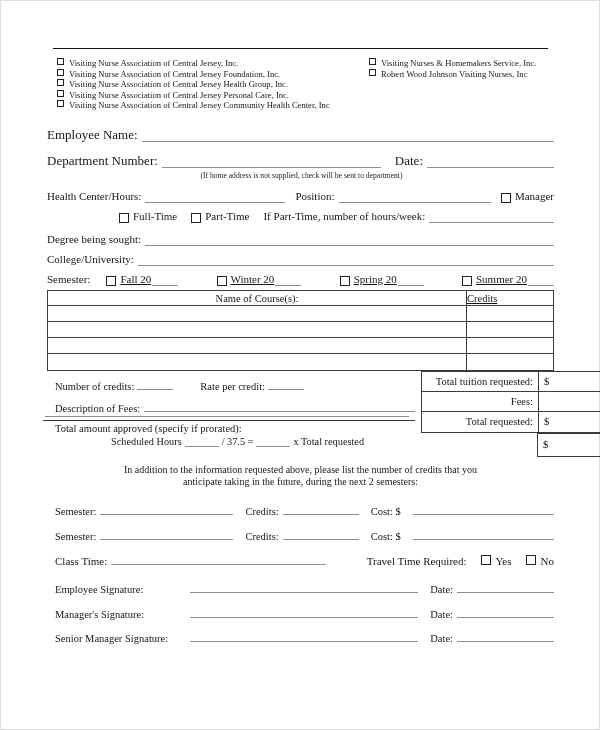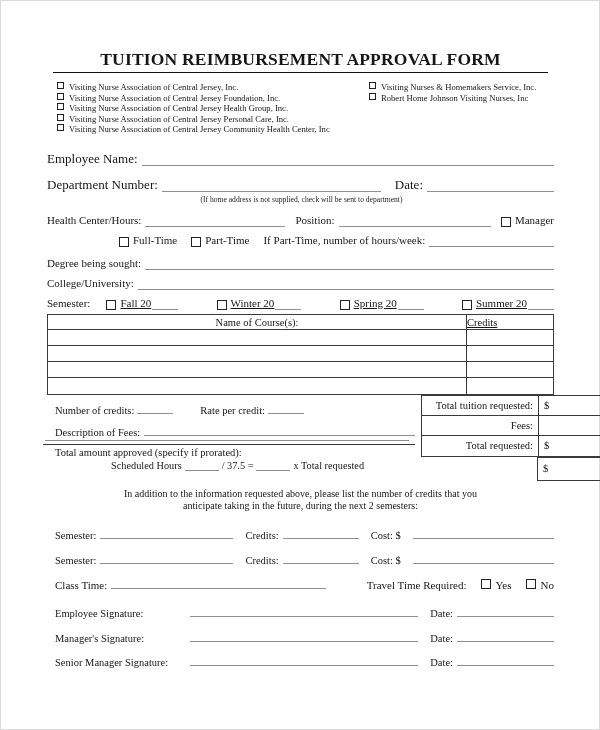--- a/index.html
+++ b/index.html
@@ -90,21 +90,20 @@
   .sig-lbl { width:131px; flex:none; }
   .ln-date { width:97px; flex:none; }
 </style>
 </head>
 <body>
 
 <div class="page">
   <div class="content">
 
     <div class="header">
-      <div class="title">TUITION REIMBURSEMENT APPROVAL FORM</div>
       <div class="title-rule"></div>
     </div>
 
     <div class="orgs">
       <div class="org-col left">
         <div class="org-item">
           <span class="cb cb-s"></span>
           <span>Visiting Nurse Association of Central Jersey, Inc.</span>
         </div>
         <div class="org-item">
@@ -124,21 +123,21 @@
           <span>Visiting Nurse Association of Central Jersey Community Health Center, Inc</span>
         </div>
       </div>
       <div class="org-col right">
         <div class="org-item">
           <span class="cb cb-s"></span>
           <span>Visiting Nurses &amp; Homemakers Service, Inc.</span>
         </div>
         <div class="org-item">
           <span class="cb cb-s"></span>
-          <span>Robert Home Johnson Visiting Nurses, Inc</span>
+          <span>Robert Wood Johnson Visiting Nurses, Inc</span>
         </div>
       </div>
     </div>
 
     <div class="row row-name f13">
       <span class="lbl">Employee Name:</span>
       <span class="ln grow"></span>
     </div>
 
     <div class="row row-dept f13">

